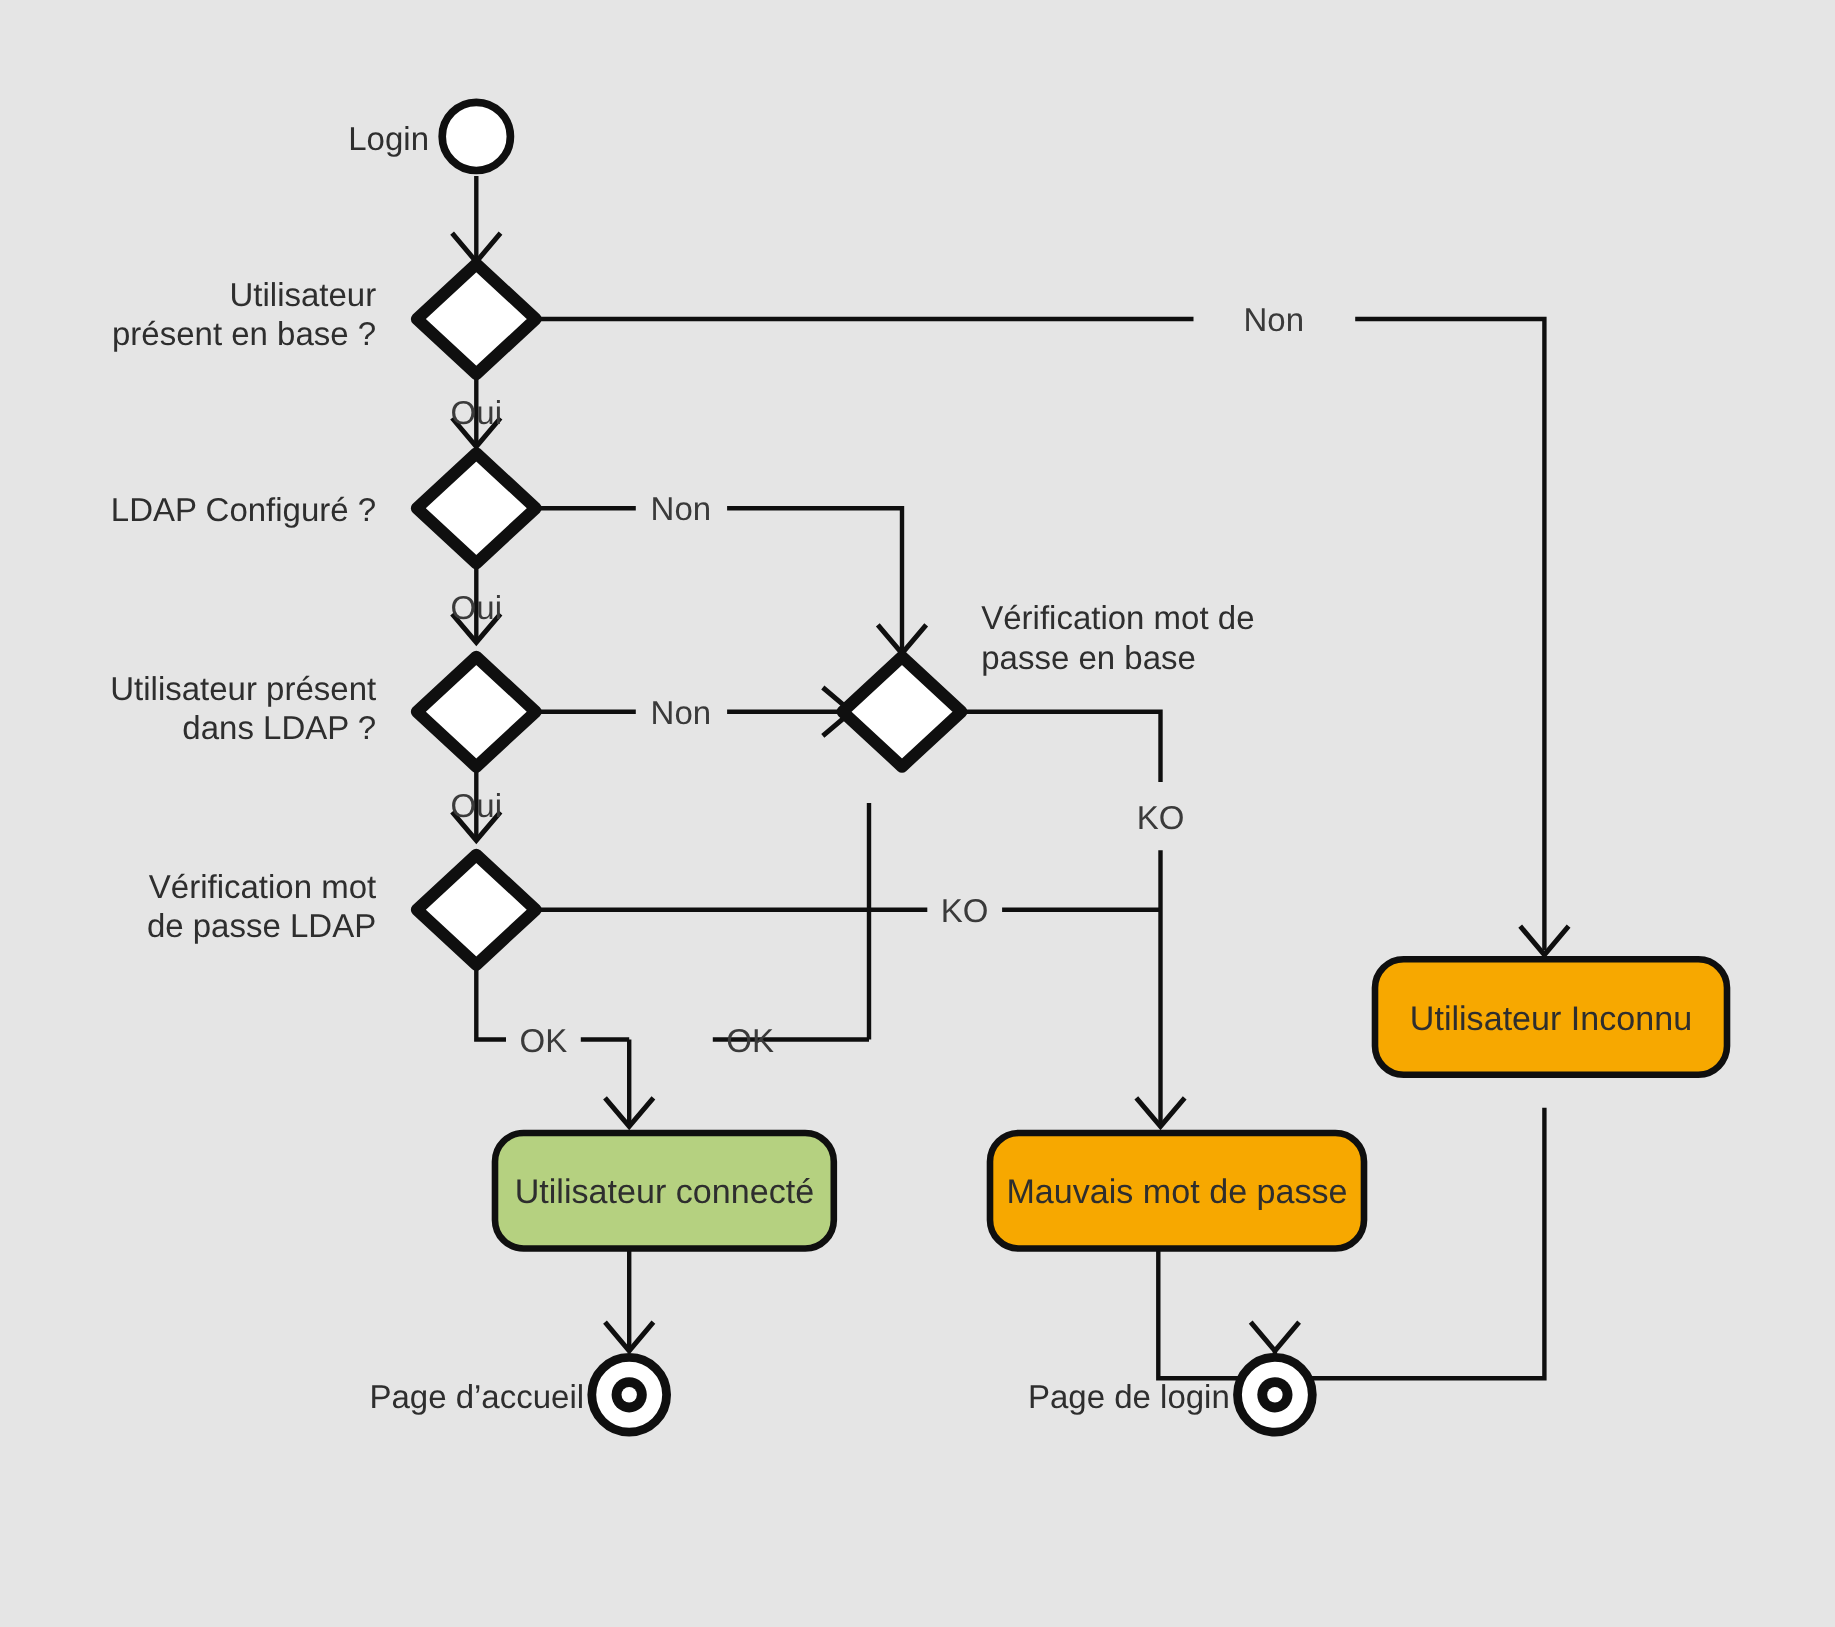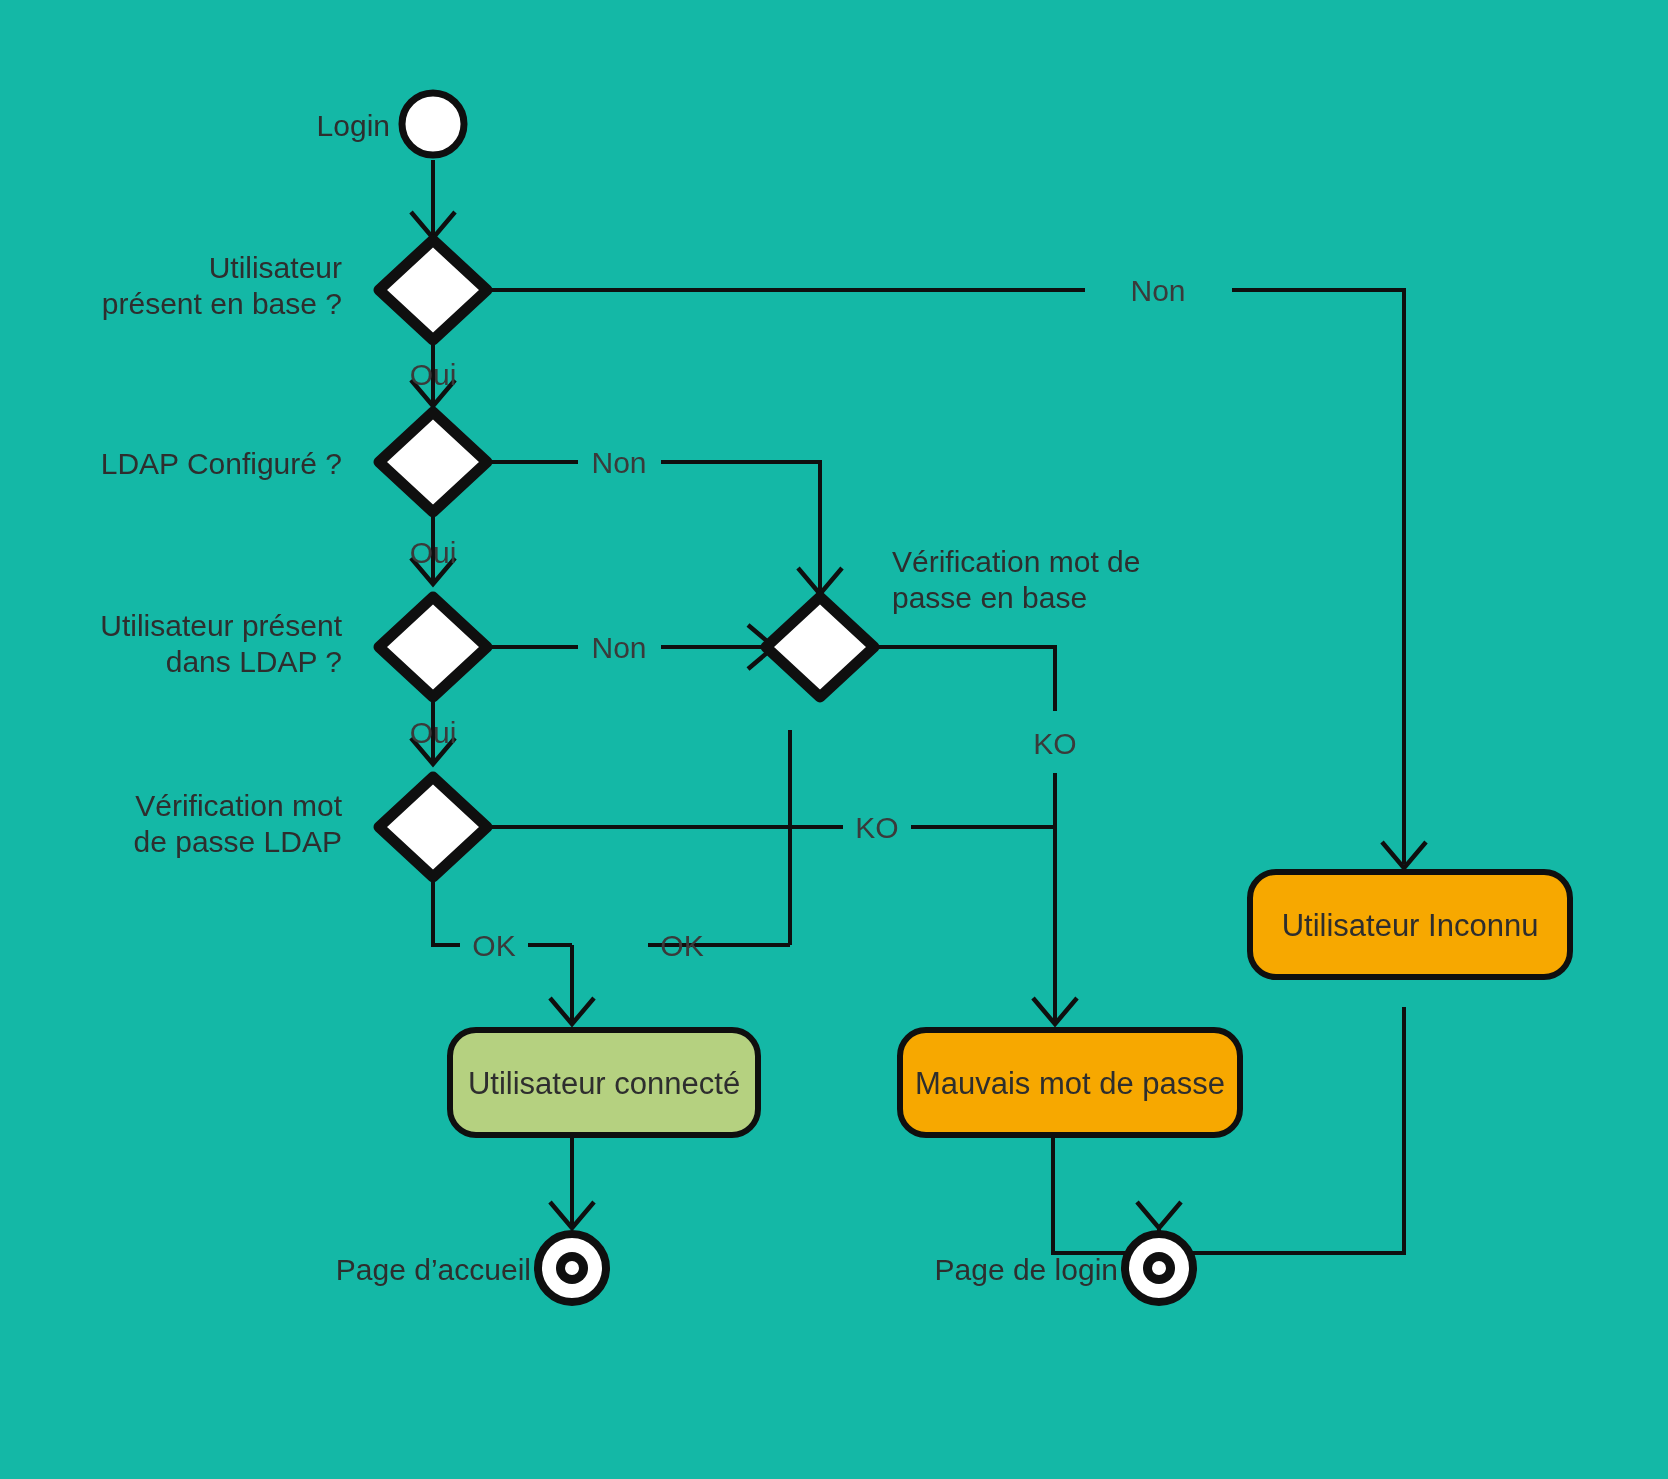--- a/index.html
+++ b/index.html
@@ -10,21 +10,21 @@
   body {
     width: 1668px;
     height: 1479px;
     overflow: hidden;
     font-family: "Liberation Sans", sans-serif;
   }
   #flow-root {
     position: relative;
     width: 1668px;
     height: 1479px;
-    background: #14b8a6;
+    background: #e5e5e5;
   }
   svg#flowchart {
     display: block;
     width: 1668px;
     height: 1479px;
   }
   .edge {
     fill: none;
     stroke: #0f0f0f;
     stroke-width: 4;

